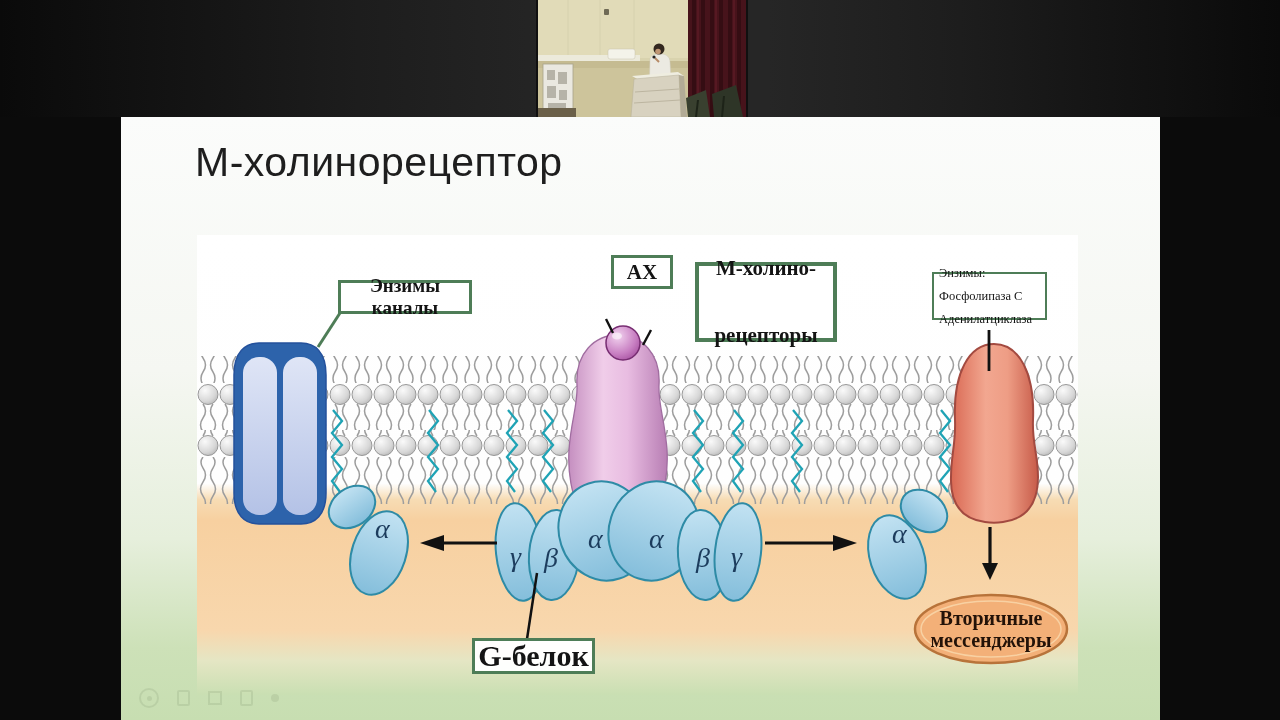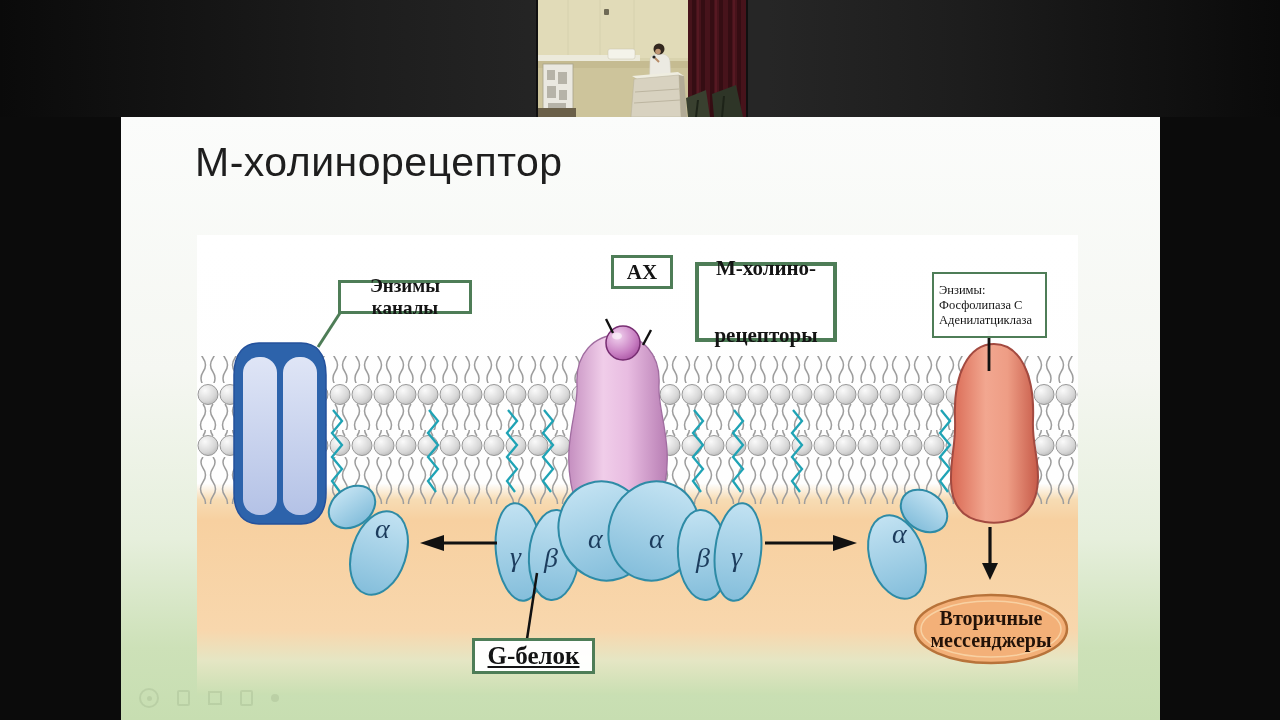--- a/index.html
+++ b/index.html
@@ -15,24 +15,24 @@
   .title{position:absolute;left:74px;top:22px;font-size:41px;font-weight:400;
     color:#1e1e1e;letter-spacing:.5px;font-family:"Liberation Sans",sans-serif;}
   .diagram{position:absolute;left:76px;top:118px;width:881px;height:460px;}
   .callout{position:absolute;background:rgba(255,255,255,.97);border:3px solid #4e7d57;
     color:#141414;font-family:"Liberation Serif",serif;font-weight:bold;display:flex;
     align-items:center;justify-content:center;text-align:center;box-sizing:border-box;}
   #co-ion{left:217px;top:163px;width:134px;height:34px;font-size:19px;}
   #co-ach{left:442px;top:138px;width:62px;height:34px;font-size:21px;margin-left:48px;}
   #co-mrec{left:574px;top:145px;width:142px;height:80px;font-size:21px;line-height:31px;
     border-width:4px;flex-direction:column;gap:36px;}
-  #co-enz{left:811px;top:155px;width:115px;height:66px;font-size:12.5px;line-height:15px;
+  #co-enz{left:811px;top:155px;width:115px;height:48px;font-size:12.5px;line-height:15px;
     font-weight:normal;border-width:2px;flex-direction:column;align-items:flex-start;
-    justify-content:center;padding-left:5px;text-align:left;}
-  #co-gbel{left:351px;top:521px;width:123px;height:36px;font-size:25px;text-decoration:underline;}
+    justify-content:center;padding-left:5px;text-align:left;gap:8px;}
+  #co-gbel{left:351px;top:521px;width:123px;height:36px;font-size:30px;}
   .wm{position:absolute;left:18px;top:566px;width:220px;height:30px;opacity:.13;
     display:flex;align-items:center;gap:18px;}
   .wm-ring{width:16px;height:16px;border:2px solid #5c7050;border-radius:50%;
     display:flex;align-items:center;justify-content:center;}
   .wm-ring::after{content:"";width:5px;height:5px;border-radius:50%;background:#5c7050;}
   .wm-bar{width:9px;height:12px;border:2px solid #5c7050;border-radius:2px;}
   .wm-sq{width:10px;height:10px;border:2px solid #5c7050;}
   .wm-dot{width:8px;height:8px;border-radius:50%;background:#5c7050;}
   .gk{font-family:"Liberation Serif",serif;font-style:italic;fill:#1c3c5d;font-size:28px;}
   .ovtxt{font-family:"Liberation Serif",serif;font-weight:bold;fill:#231208;font-size:20px;}

